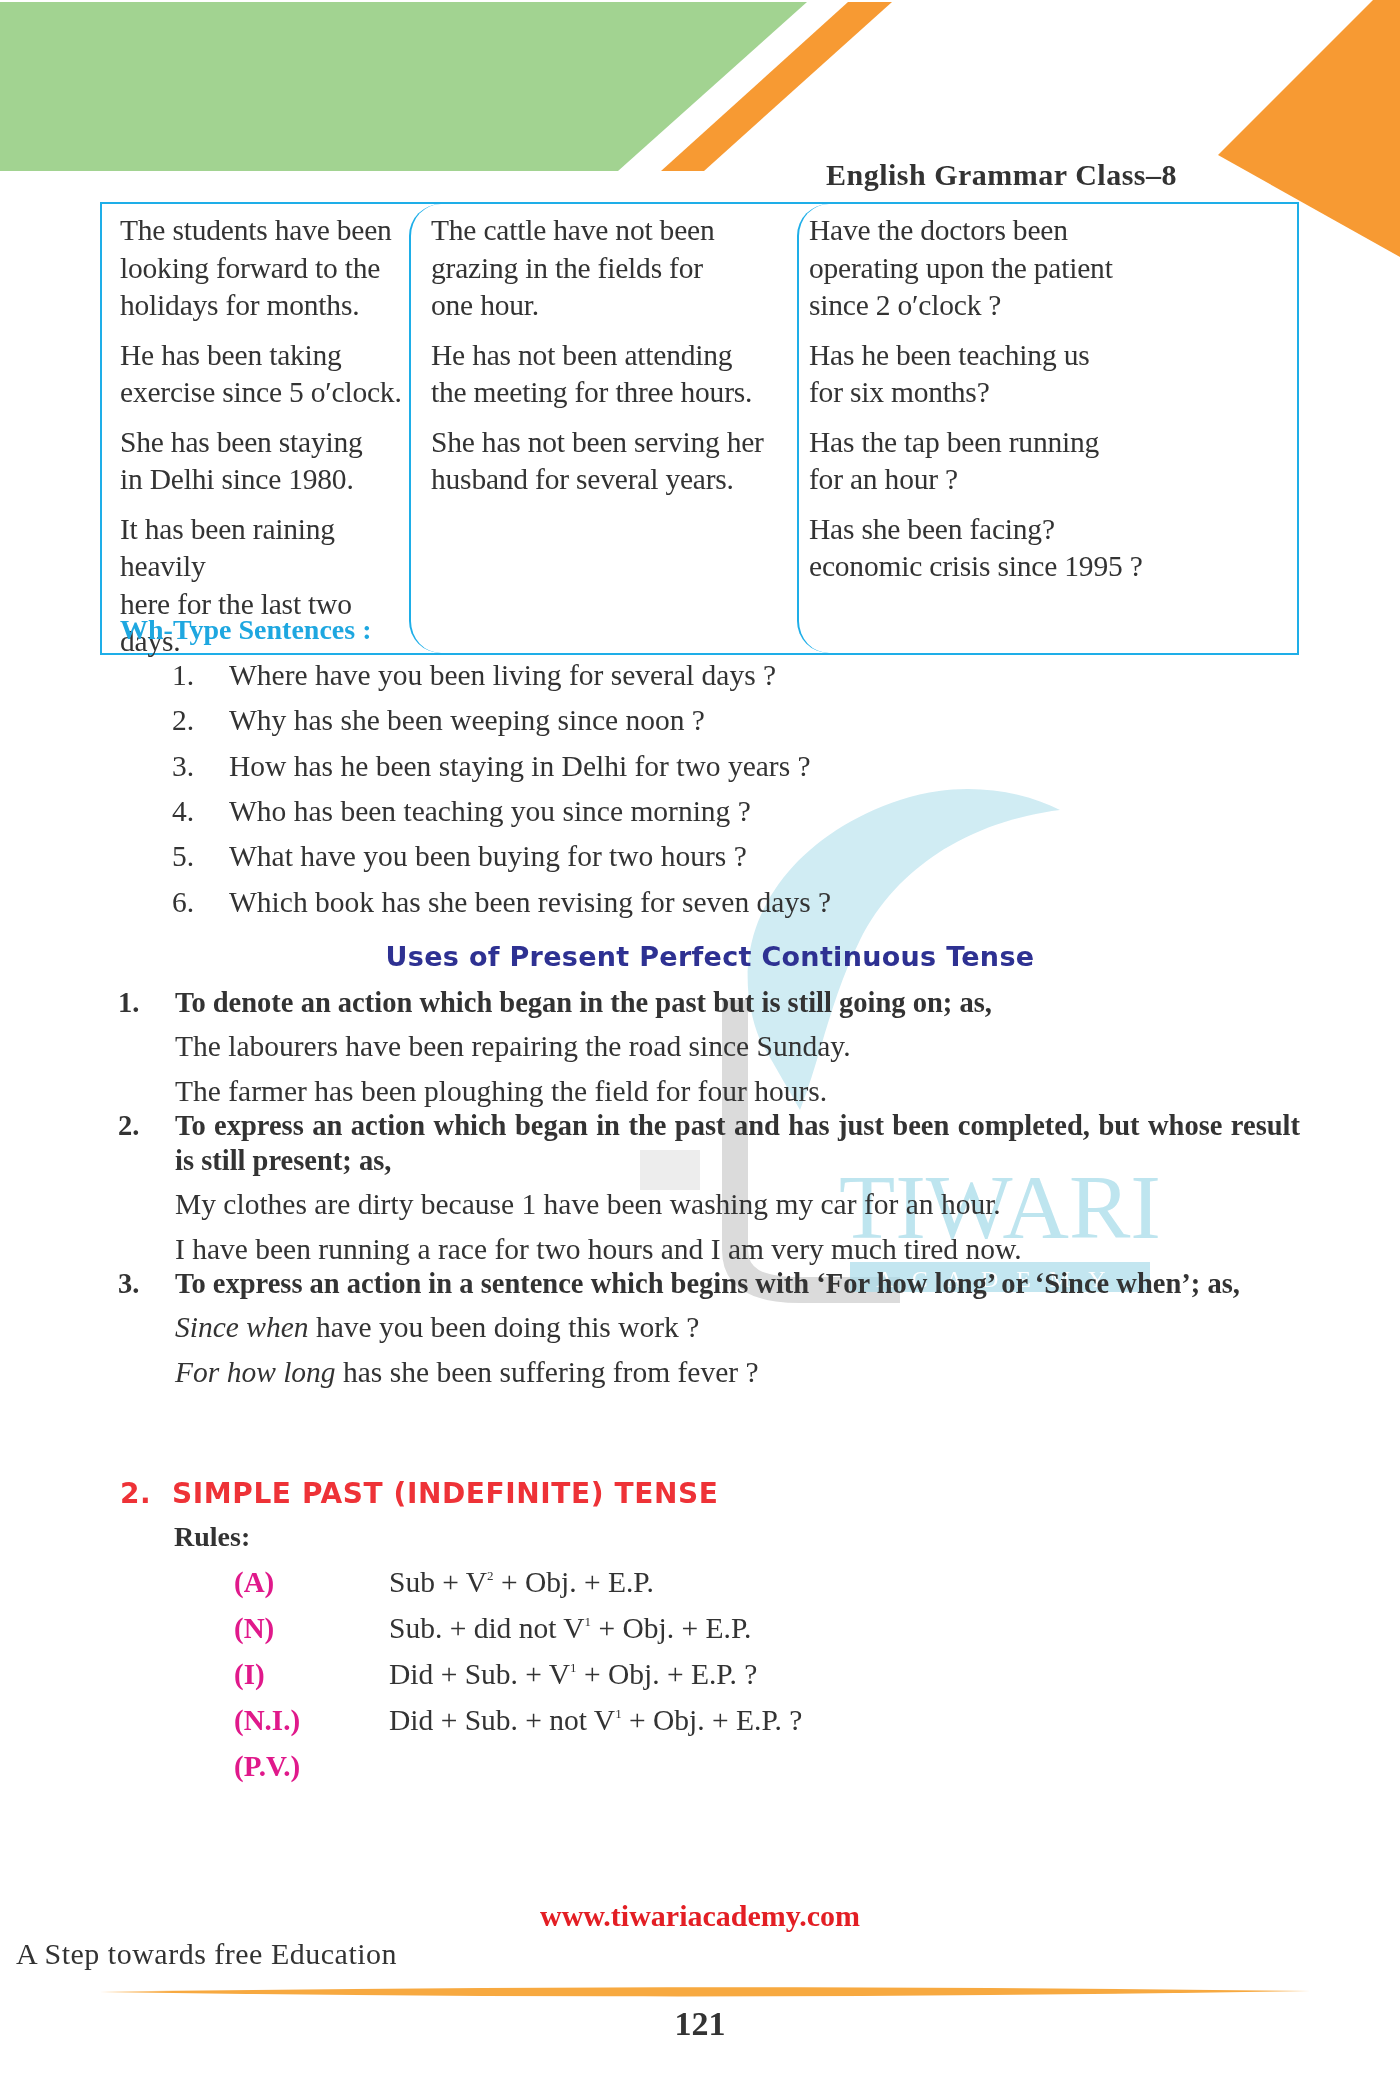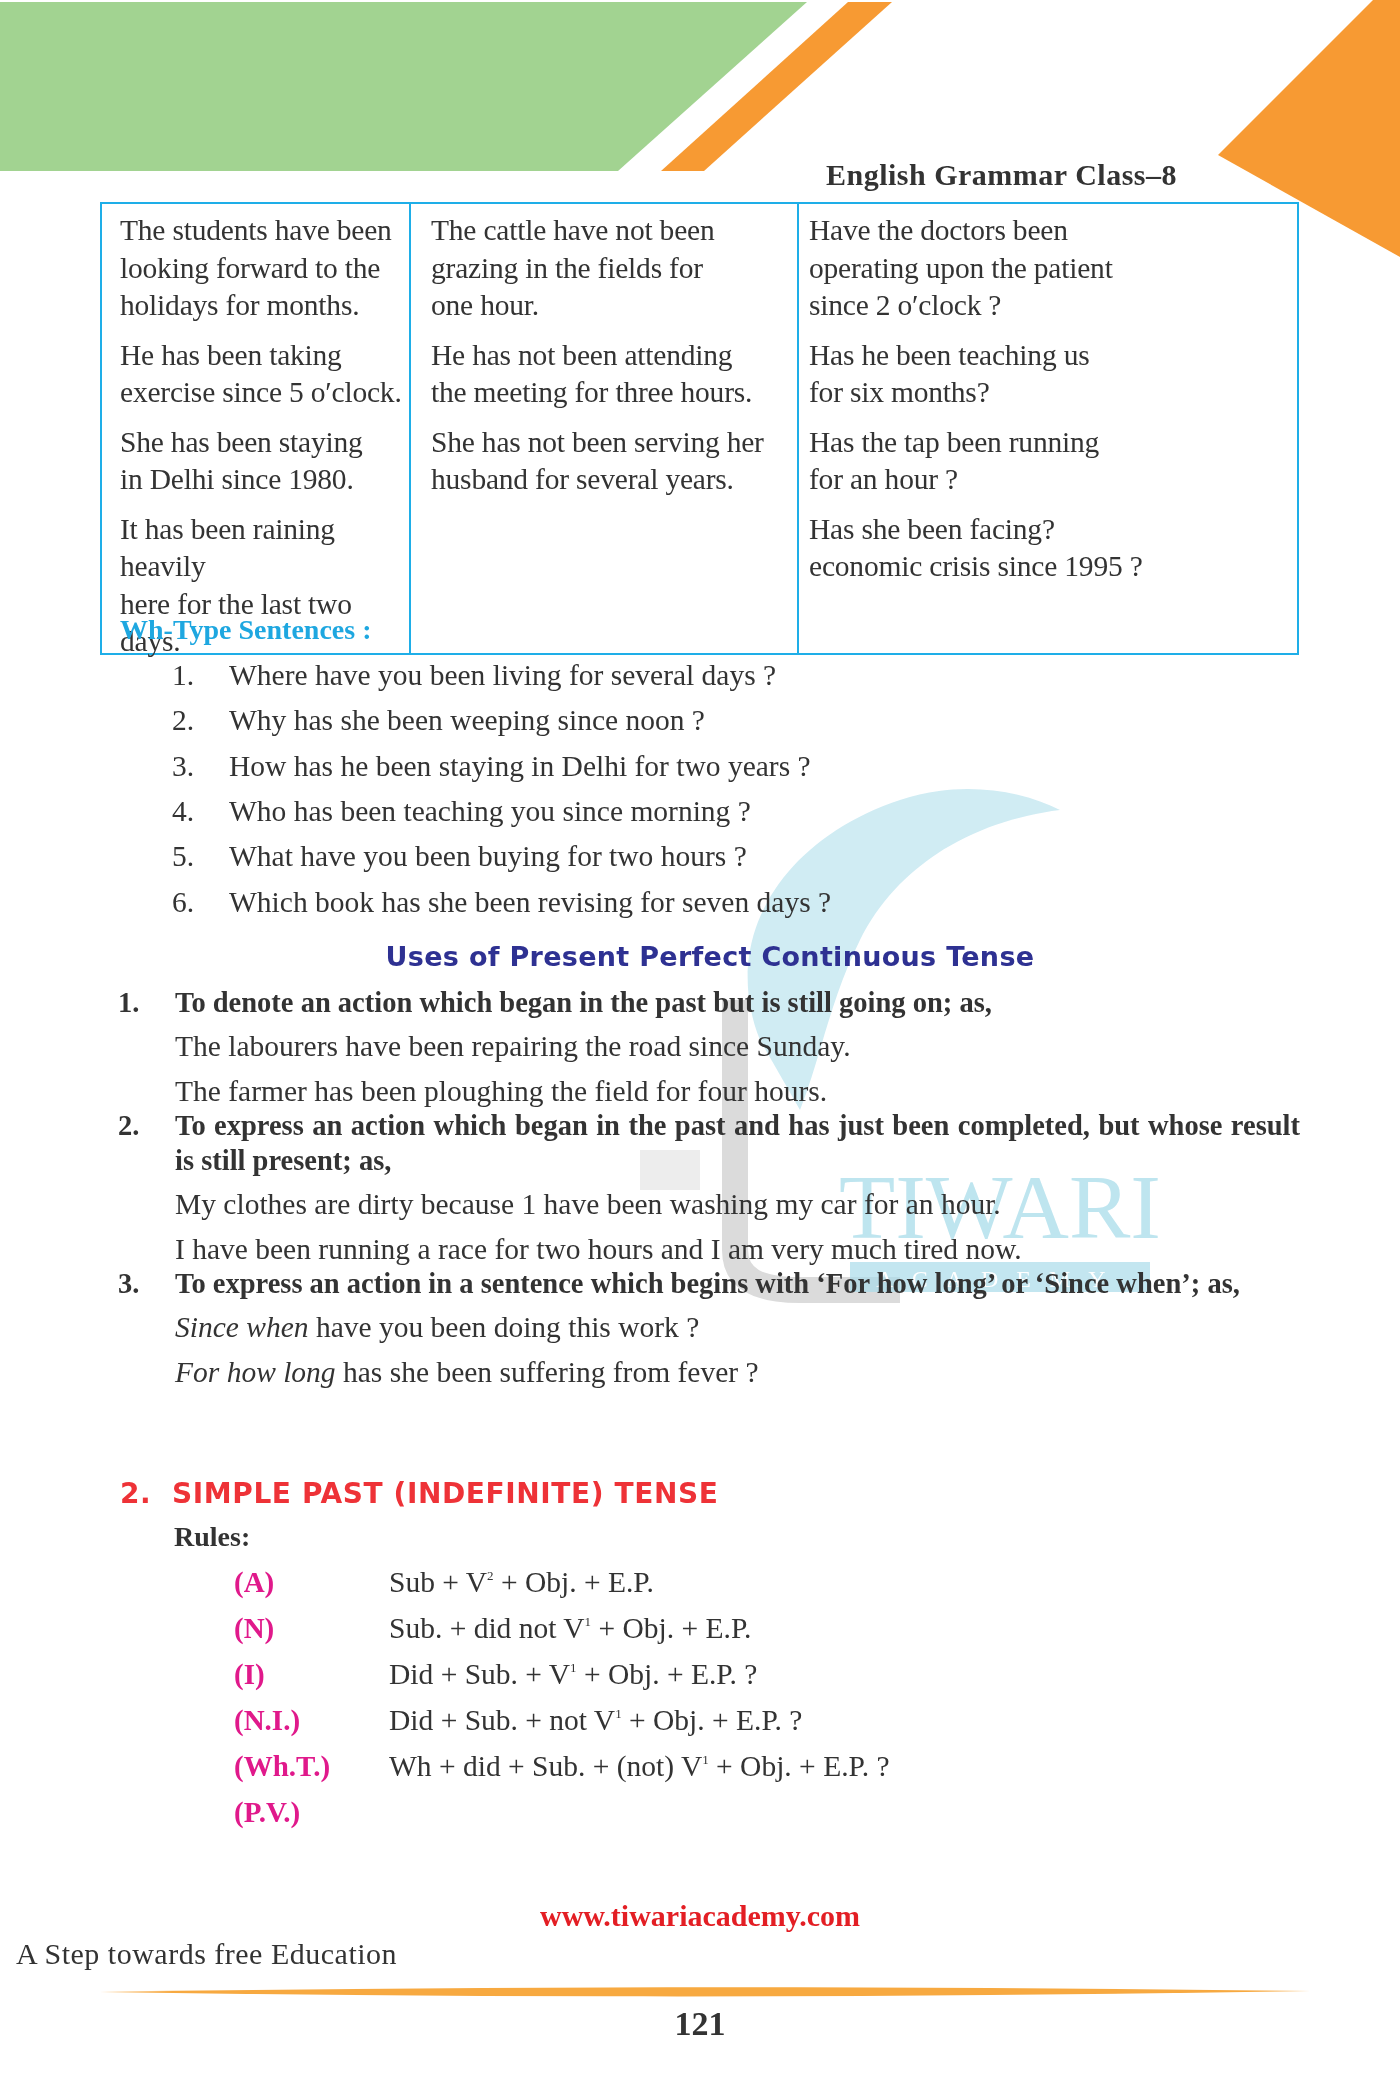--- a/index.html
+++ b/index.html
@@ -2,21 +2,21 @@
 <html><head>
 <meta charset="utf-8">
 <style>
   html, body { margin: 0; padding: 0; background: #ffffff; }
   body { width: 1400px; height: 2100px; position: relative; overflow: hidden; font-family: "DejaVu Serif", serif; color: #333333; }
   .deco { position: absolute; left: 0; top: 0; }
   .hdr-title { position: absolute; left: 826px; top: 158px; font-family: "Liberation Serif", serif; font-weight: bold; font-size: 30px; color: #333; letter-spacing: 0.5px; white-space: nowrap; }
 
   .tbl { position: absolute; left: 100px; top: 202px; width: 1199px; height: 453px; border: 2px solid #1eaee8; box-sizing: border-box; display: flex; }
   .col { box-sizing: border-box; padding: 8px 0 0 18px; }
-  .col + .col { border-left: 2px solid #1eaee8; }
+  .col + .col { border-left: 2px solid #1eaee8; border-radius: 32px; }
   .col1 { width: 307px; }
   .col2 { width: 388px; padding-left: 20px; }
   .col3 { flex: 1; padding-left: 10px; }
   .cell { font-family: "Liberation Serif", serif; font-size: 29.5px; line-height: 37.5px; margin-bottom: 12px; white-space: pre-line; color: #333; letter-spacing: -0.2px; }
 
   .wh-title { position: absolute; left: 120px; top: 614px; font-family: "Liberation Serif", serif; font-weight: bold; font-size: 28px; color: #1ea7e0; white-space: nowrap; }
   .wh-list { position: absolute; left: 172px; top: 653px; }
   .wh-item { display: flex; height: 45.3px; align-items: center; font-family: "Liberation Serif", serif; font-size: 29.5px; color: #333; white-space: nowrap; }
   .wh-num { width: 57px; }
 
@@ -167,23 +167,19 @@
     </div>
   <div class="rule">
       <span class="rule-label">(I)</span>
       <span class="rule-formula"><span>Did + Sub. + V</span><sup>1</sup><span> + Obj. + E.P. ?</span></span>
     </div>
   <div class="rule">
       <span class="rule-label">(N.I.)</span>
       <span class="rule-formula"><span>Did + Sub. + not V</span><sup>1</sup><span> + Obj. + E.P. ?</span></span>
     </div>
   <div class="rule">
-      <span class="rule-label">(Wh.T.)</span>
-      <span class="rule-formula"><span>Wh + did + Sub. + (not) V</span><sup>1</sup><span> + Obj. + E.P. ?</span></span>
-    </div>
-  <div class="rule">
       <span class="rule-label">(P.V.)</span>
     </div>
 </div>
 
 <div class="foot-url">www.tiwariacademy.com</div>
 <div class="foot-tag">A Step towards free Education</div>
 <div class="page-num">121</div>
 
 </body></html>

